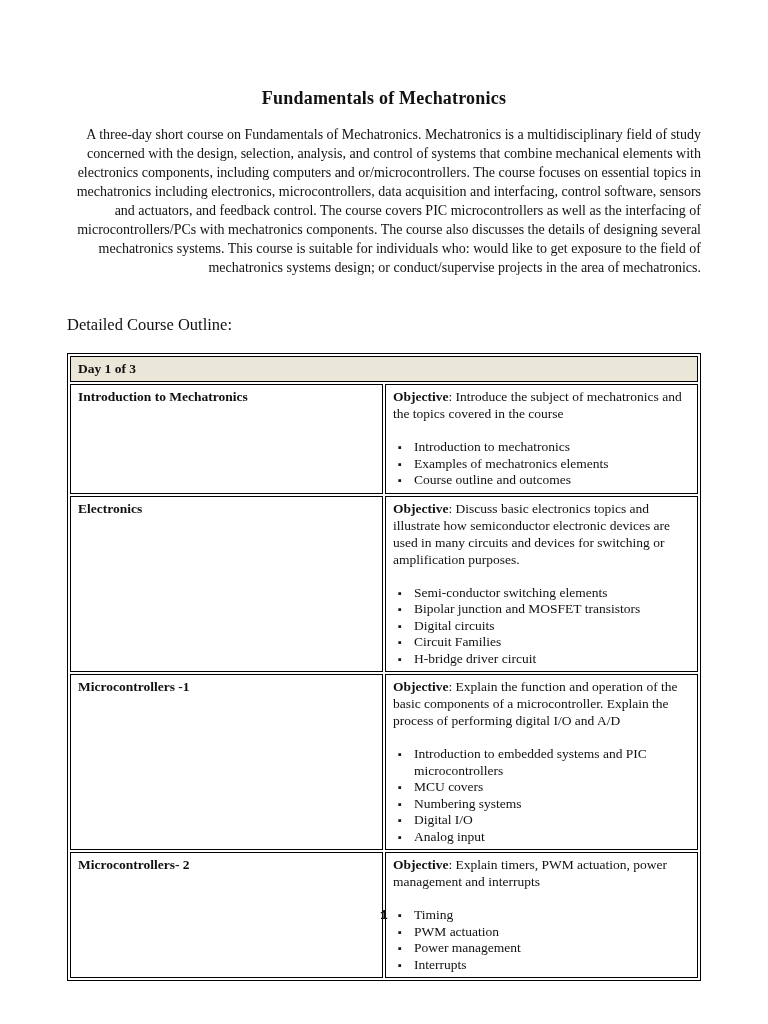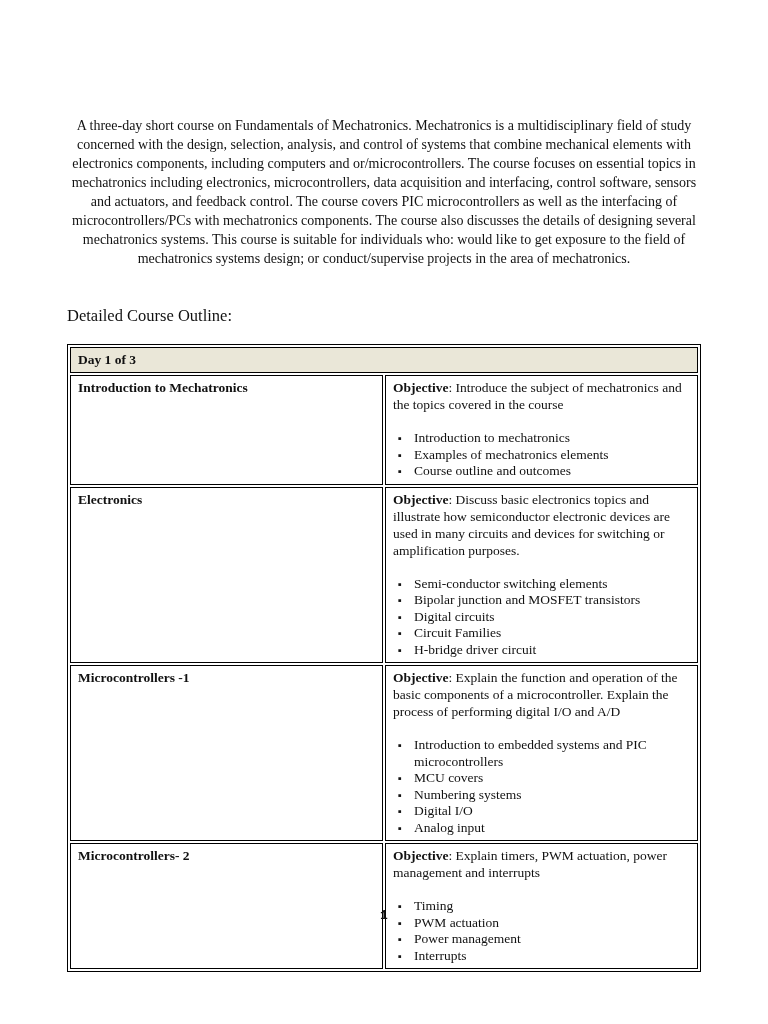--- a/index.html
+++ b/index.html
@@ -20,22 +20,22 @@
   h1.doc-title {
     font-size: 18px;
     font-weight: bold;
     text-align: center;
     margin: 0;
     letter-spacing: 0.2px;
   }
   p.intro {
     font-size: 14px;
     line-height: 19px;
-    margin: 28px 0 0 0;
-    text-align: center;
+    margin: 16px 0 0 0;
+    text-align: right;
   }
   h2.outline-heading {
     font-size: 16.5px;
     font-weight: normal;
     margin: 38px 0 0 0;
   }
   table.outline {
     margin-top: 18px;
     width: 634px;
     border-collapse: separate;
@@ -91,20 +91,21 @@
     font-weight: bold;
     font-family: "Liberation Mono", "DejaVu Sans Mono", monospace;
   }
 </style>
 </head>
 <body>
 
 <div class="page">
   <div class="content">
 
+    <h1 class="doc-title">Fundamentals of Mechatronics</h1>
 
     <p class="intro">A three-day short course on Fundamentals of Mechatronics. Mechatronics is a multidisciplinary field of study concerned with the design, selection, analysis, and control of systems that combine mechanical elements with electronics components, including computers and or/microcontrollers. The course focuses on essential topics in mechatronics including electronics, microcontrollers, data acquisition and interfacing, control software, sensors and actuators, and feedback control. The course covers PIC microcontrollers as well as the interfacing of microcontrollers/PCs with mechatronics components. The course also discusses the details of designing several mechatronics systems. This course is suitable for individuals who: would like to get exposure to the field of mechatronics systems design; or conduct/supervise projects in the area of mechatronics.</p>
 
     <h2 class="outline-heading">Detailed Course Outline:</h2>
 
     <table class="outline">
       <tbody>
           <tr>
         <td class="day-header" colspan="2" style="background: rgb(234, 231, 216);">Day 1 of 3</td>
       </tr>

